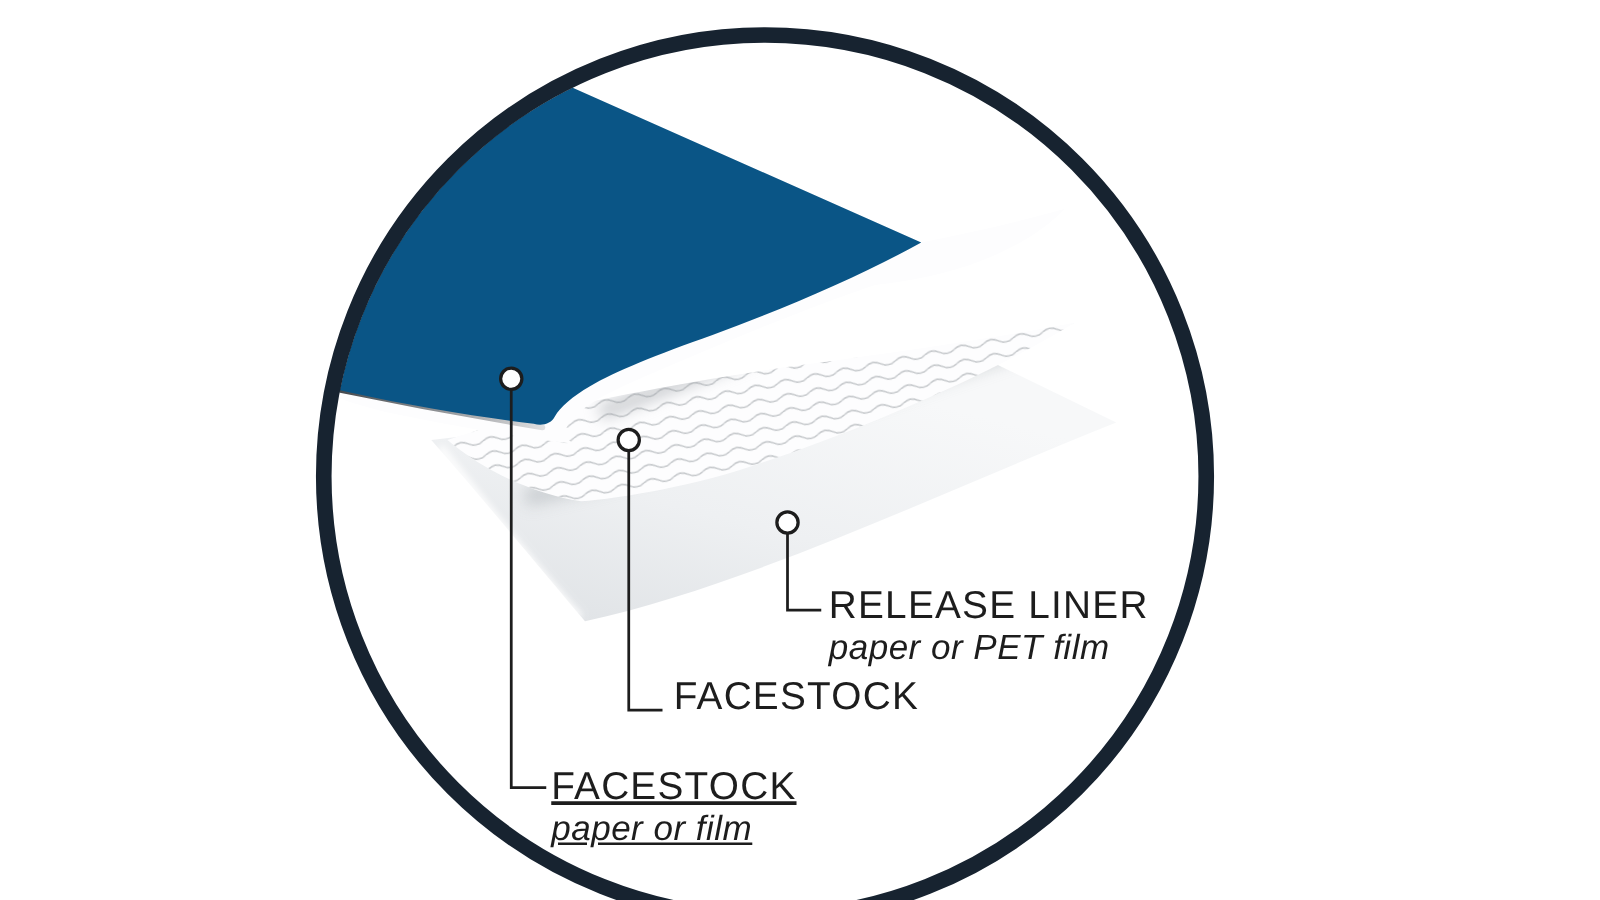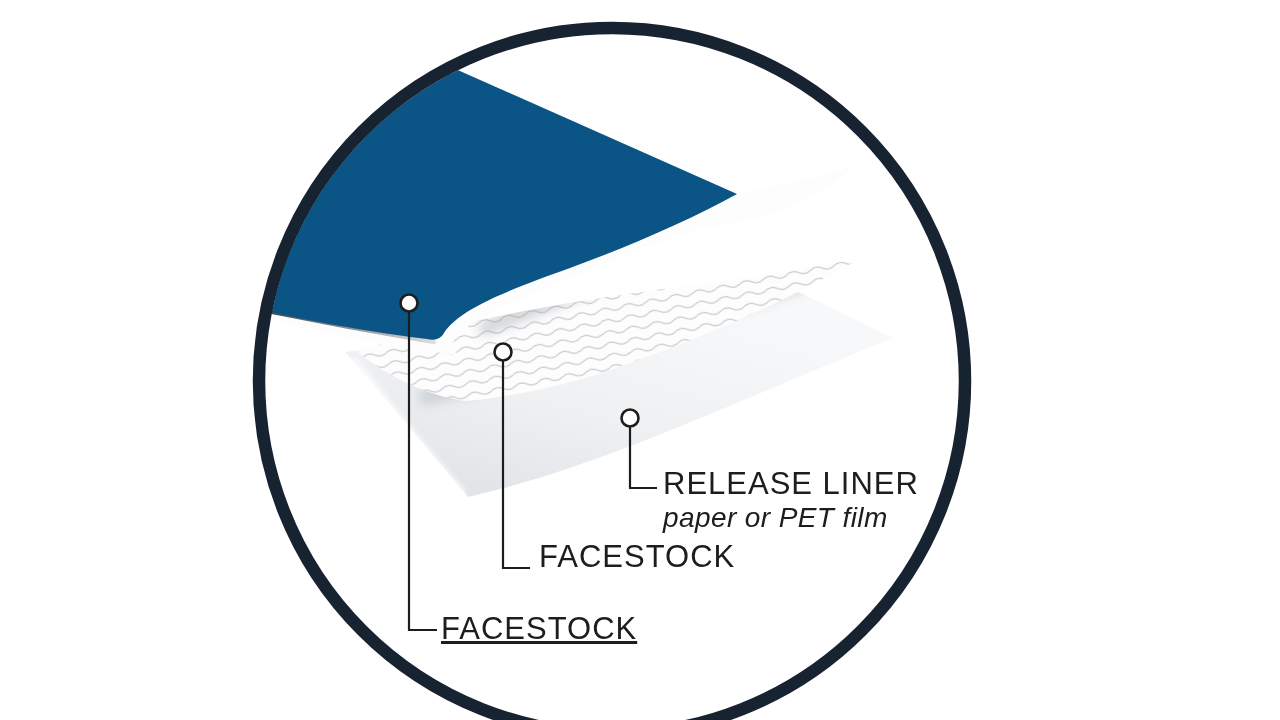--- a/index.html
+++ b/index.html
@@ -116,15 +116,16 @@
     <span class="title">RELEASE LINER</span>
     <span class="subtitle">paper or PET film</span>
   </div>
 
   <div class="callout-label lbl-adhesive">
     <span class="title">FACESTOCK</span>
   </div>
 
   <div class="callout-label lbl-facestock">
     <span class="title">FACESTOCK</span>
+    <span class="subtitle">paper or film</span>
   </div>
 
 </div>
 
 </body></html>

